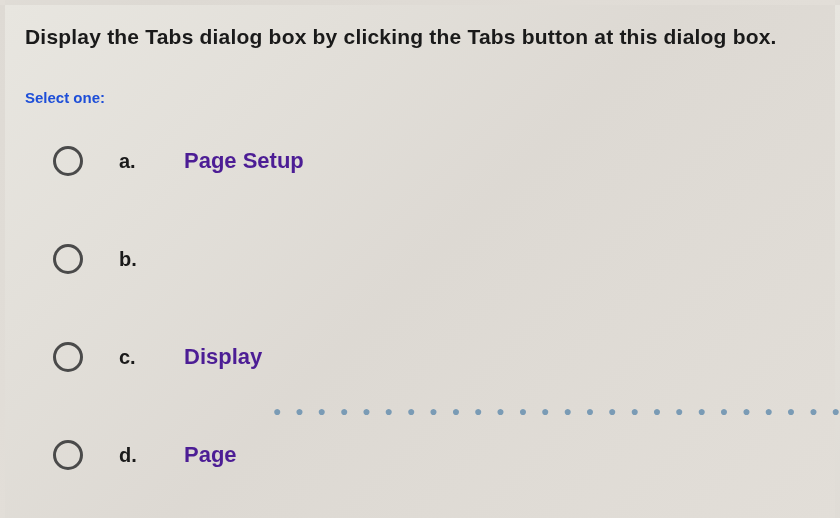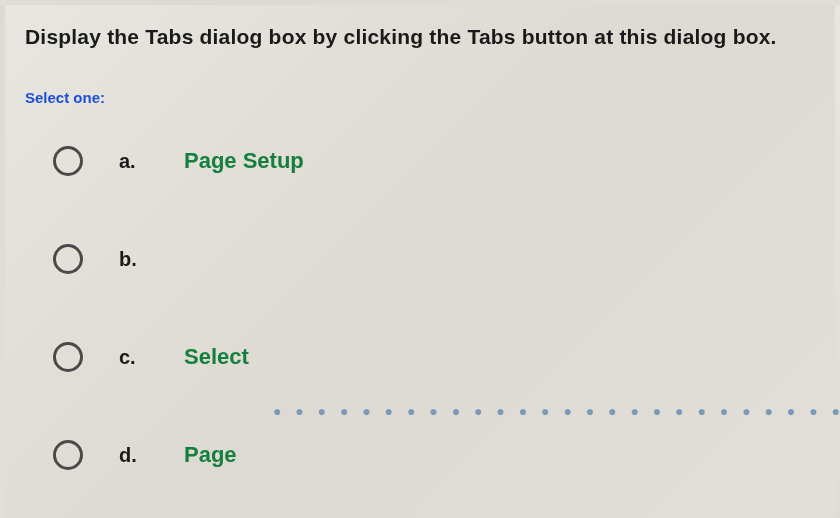--- a/index.html
+++ b/index.html
@@ -44,21 +44,21 @@
       flex-shrink: 0;
       cursor: pointer;
     }
     .option-letter {
       font-size: 20px;
       color: #1a1a1a;
       width: 24px;
     }
     .option-text {
       font-size: 22px;
-      color: #15803d;
+      color: #4c1d95;
       margin-left: 10px;
     }
     .dots {
       position: absolute;
       right: 0;
       top: 388px;
       font-size: 14px;
       letter-spacing: 5px;
       color: #7a9bb5;
       white-space: nowrap;
@@ -80,21 +80,21 @@
   </div>
 
   <div class="option-row">
     <div class="radio-circle"></div>
     <span class="option-letter">b.</span>
   </div>
 
   <div class="option-row">
     <div class="radio-circle"></div>
     <span class="option-letter">c.</span>
-    <span class="option-text">Select</span>
+    <span class="option-text">Display</span>
   </div>
 
   <div class="option-row">
     <div class="radio-circle"></div>
     <span class="option-letter">d.</span>
     <span class="option-text">Page</span>
   </div>
 
 </div>
 

